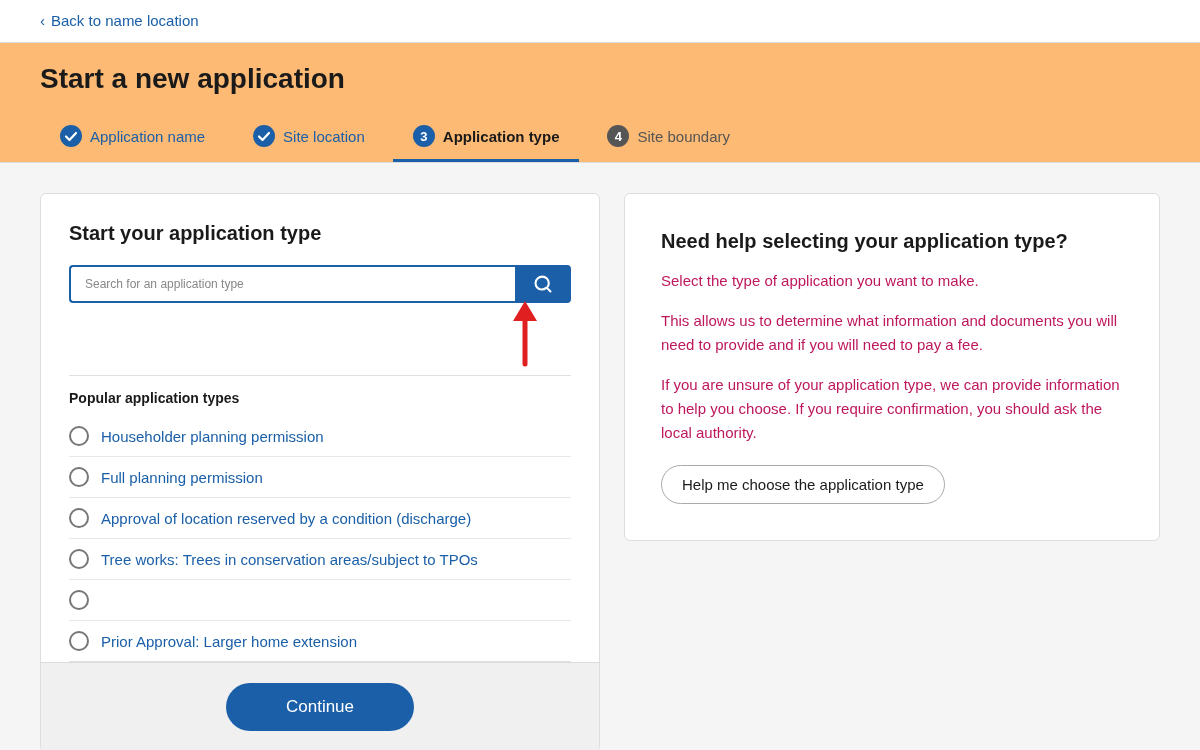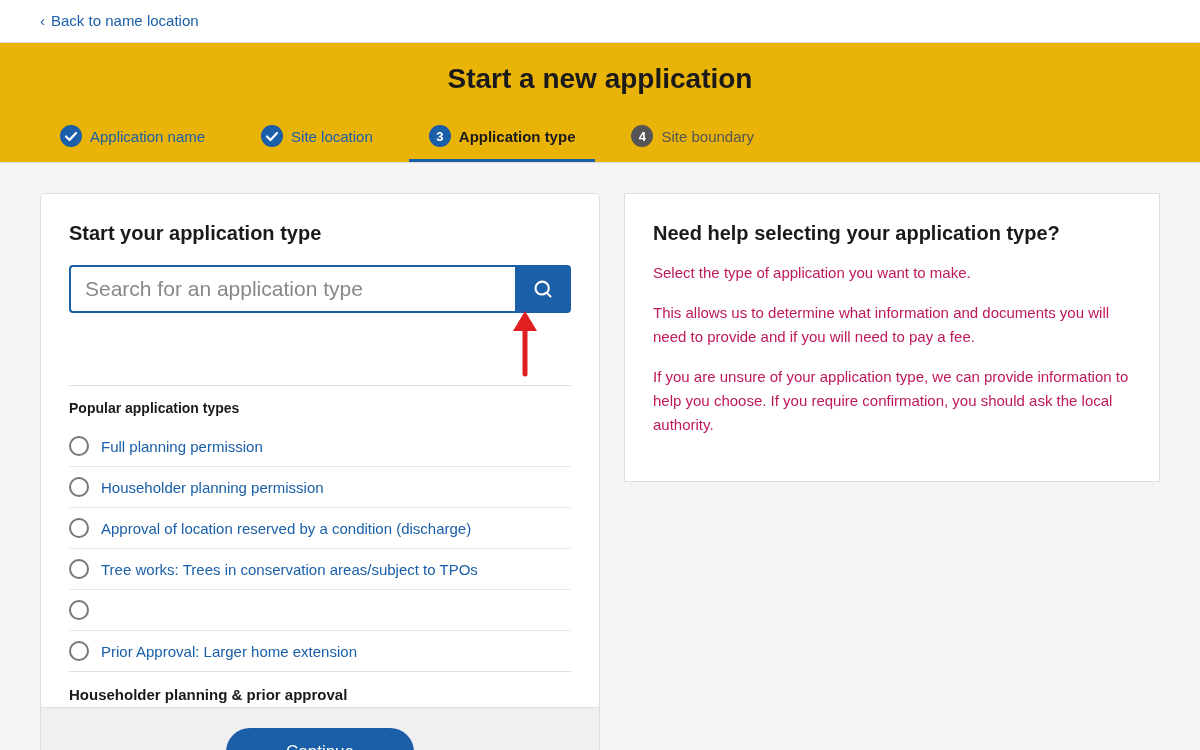--- a/index.html
+++ b/index.html
@@ -20,37 +20,36 @@
       color: #1a5fa8;
       text-decoration: none;
       font-size: 15px;
       display: inline-flex;
       align-items: center;
       gap: 6px;
     }
 
     
     .page-header {
-      background: #eab308;
+      background: #fdba74;
       padding: 20px 40px 0 40px;
       border-bottom: 1px solid #ddd;
-      text-align: center;
     }
     .page-title {
       font-size: 28px;
       font-weight: 700;
       color: #1a1a1a;
       margin-bottom: 20px;
     }
 
     
     .stepper {
       display: flex;
       align-items: flex-end;
-      gap: 16px;
+      gap: 8px;
     }
     .step {
       display: flex;
       align-items: center;
       gap: 8px;
       padding: 10px 20px 12px 20px;
       font-size: 15px;
       color: #1a5fa8;
       font-weight: 500;
       border-bottom: 3px solid transparent;
@@ -116,21 +115,21 @@
 
     
     .search-wrapper {
       display: flex;
       margin-bottom: 4px;
       position: relative;
     }
     .search-input {
       width: 100%;
       padding: 10px 14px;
-      font-size: 21px;
+      font-size: 12px;
       border: 2px solid #1a5fa8;
       border-right: none;
       border-radius: 4px 0 0 4px;
       outline: none;
       color: #777;
     }
     .search-input::placeholder { color: #888; }
     .search-btn {
       background: #1a5fa8;
       border: 2px solid #1a5fa8;
@@ -219,22 +218,22 @@
       padding: 14px 60px;
       font-size: 17px;
       font-weight: 500;
       cursor: pointer;
     }
 
     
     .right-card {
       background: #fff;
       border: 1px solid #ddd;
-      border-radius: 0;
-      padding: 28px;
+      border-radius: 6px;
+      padding: 36px;
       flex: 1;
       align-self: flex-start;
     }
     .help-title {
       font-size: 20px;
       font-weight: 700;
       color: #1a1a1a;
       margin-bottom: 16px;
     }
     .help-para {
@@ -323,50 +322,50 @@
         <line x1="20" y1="65" x2="20" y2="18" stroke="#e02020" stroke-width="5" stroke-linecap="round"></line>
         <polygon points="20,2 8,22 32,22" fill="#e02020"></polygon>
       </svg>
     </div>
 
     <div class="list-section-title">Popular application types</div>
 
     <div>
       <div class="radio-item">
         <div class="radio-circle"></div>
+        <span class="radio-label">Householder planning permission</span>
+      </div>
+      <div class="radio-item">
+        <div class="radio-circle"></div>
         <span class="radio-label">Full planning permission</span>
       </div>
       <div class="radio-item">
         <div class="radio-circle"></div>
-        <span class="radio-label">Householder planning permission</span>
-      </div>
-      <div class="radio-item">
-        <div class="radio-circle"></div>
         <span class="radio-label">Approval of location reserved by a condition (discharge)</span>
       </div>
       <div class="radio-item">
         <div class="radio-circle"></div>
         <span class="radio-label">Tree works: Trees in conservation areas/subject to TPOs</span>
       </div>
       <div class="radio-item">
         <div class="radio-circle"></div>
       </div>
       <div class="radio-item">
         <div class="radio-circle"></div>
         <span class="radio-label">Prior Approval: Larger home extension</span>
       </div>
     </div>
 
-    <div class="section-title-bottom">Householder planning &amp; prior approval</div>
 
     <div class="continue-section">
       <button class="continue-btn">Continue</button>
     </div>
   </div>
 
   <div class="right-card">
     <h2 class="help-title">Need help selecting your application type?</h2>
     <p class="help-para">Select the type of application you want to make.</p>
     <p class="help-para">This allows us to determine what information and documents you will need to provide and if you will need to pay a fee.</p>
     <p class="help-para">If you are unsure of your application type, we can provide information to help you choose. If you require confirmation, you should ask the local authority.</p>
+    <button class="help-btn">Help me choose the application type</button>
   </div>
 
 </div>
 
 </body></html>

